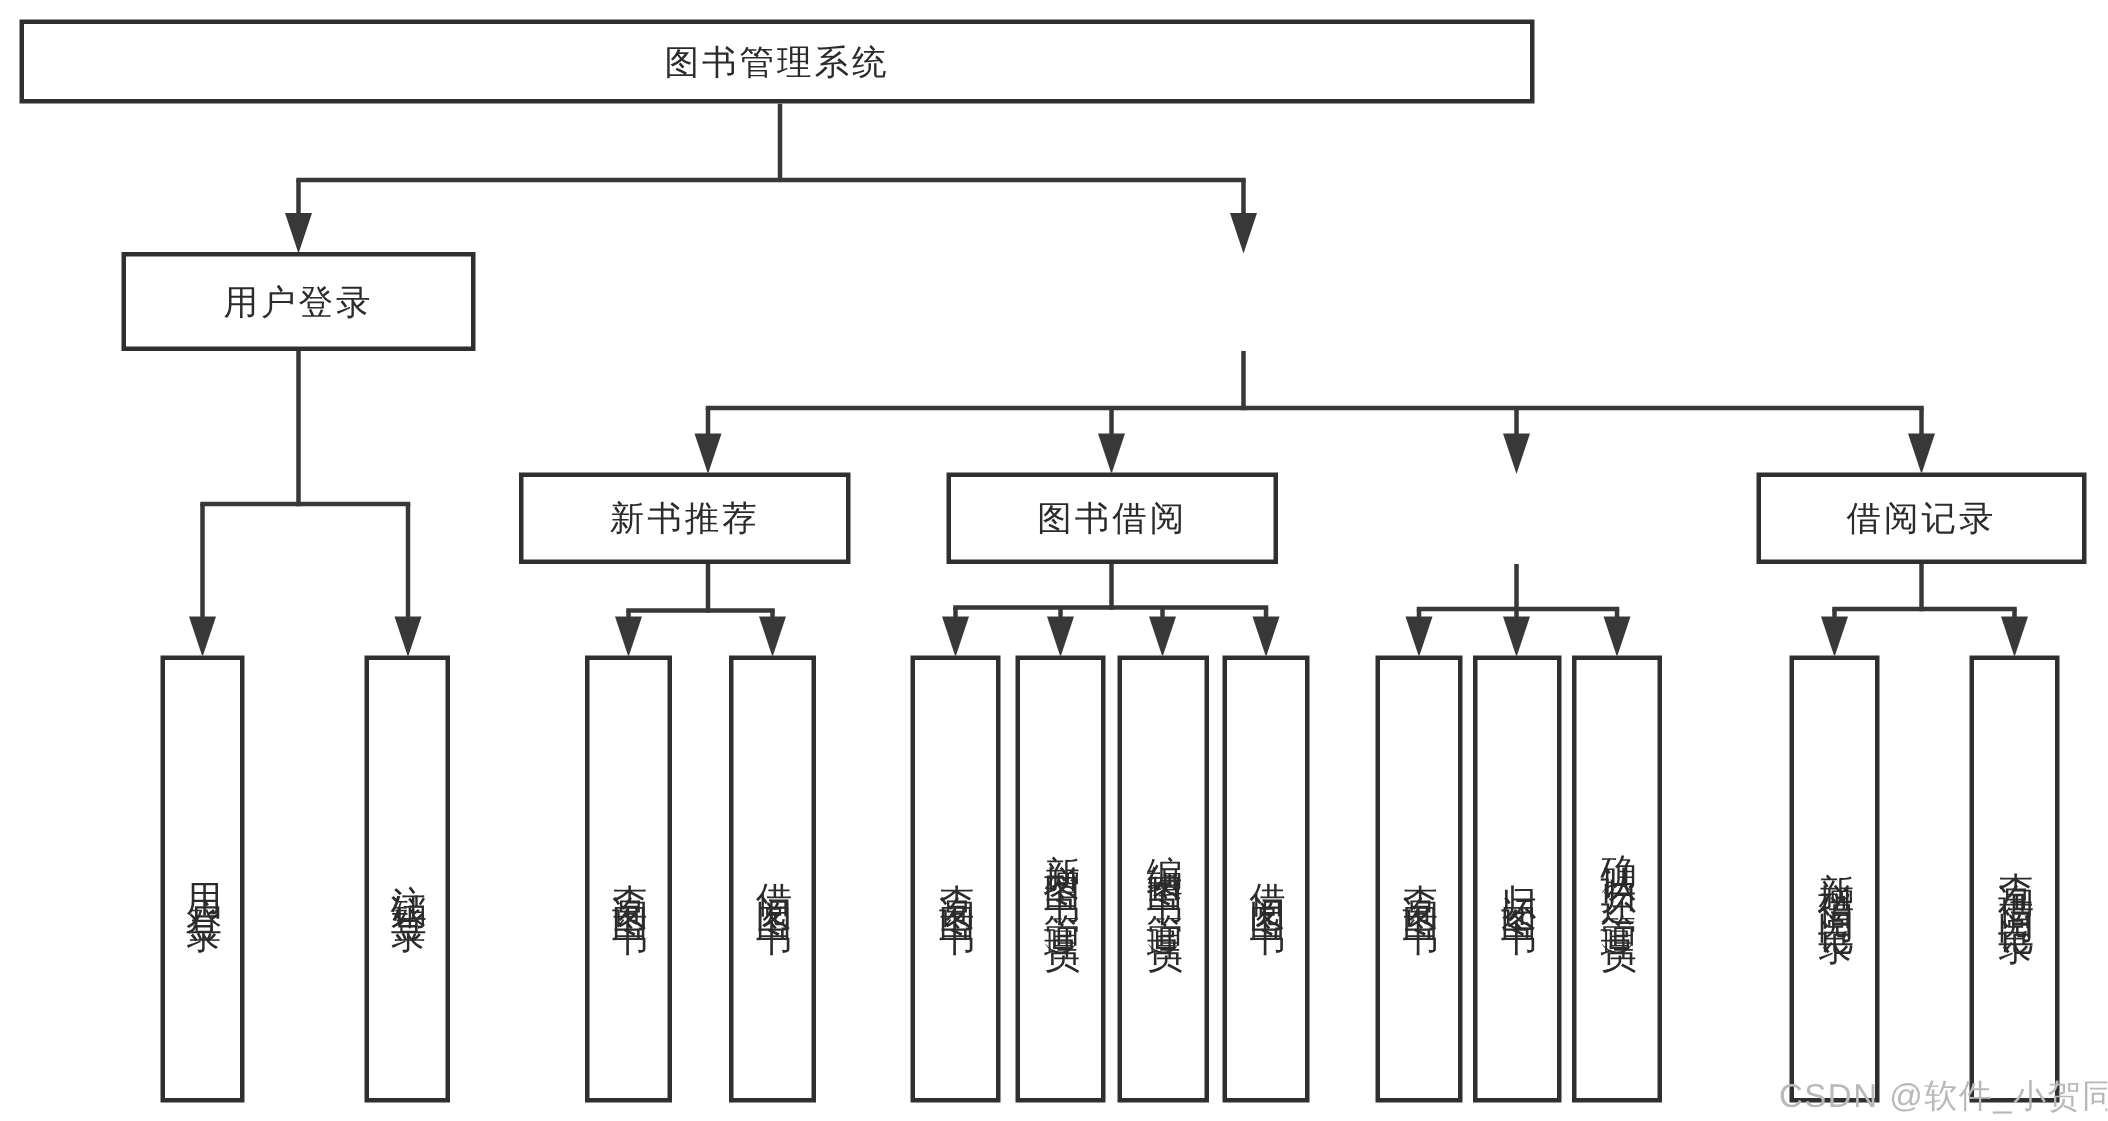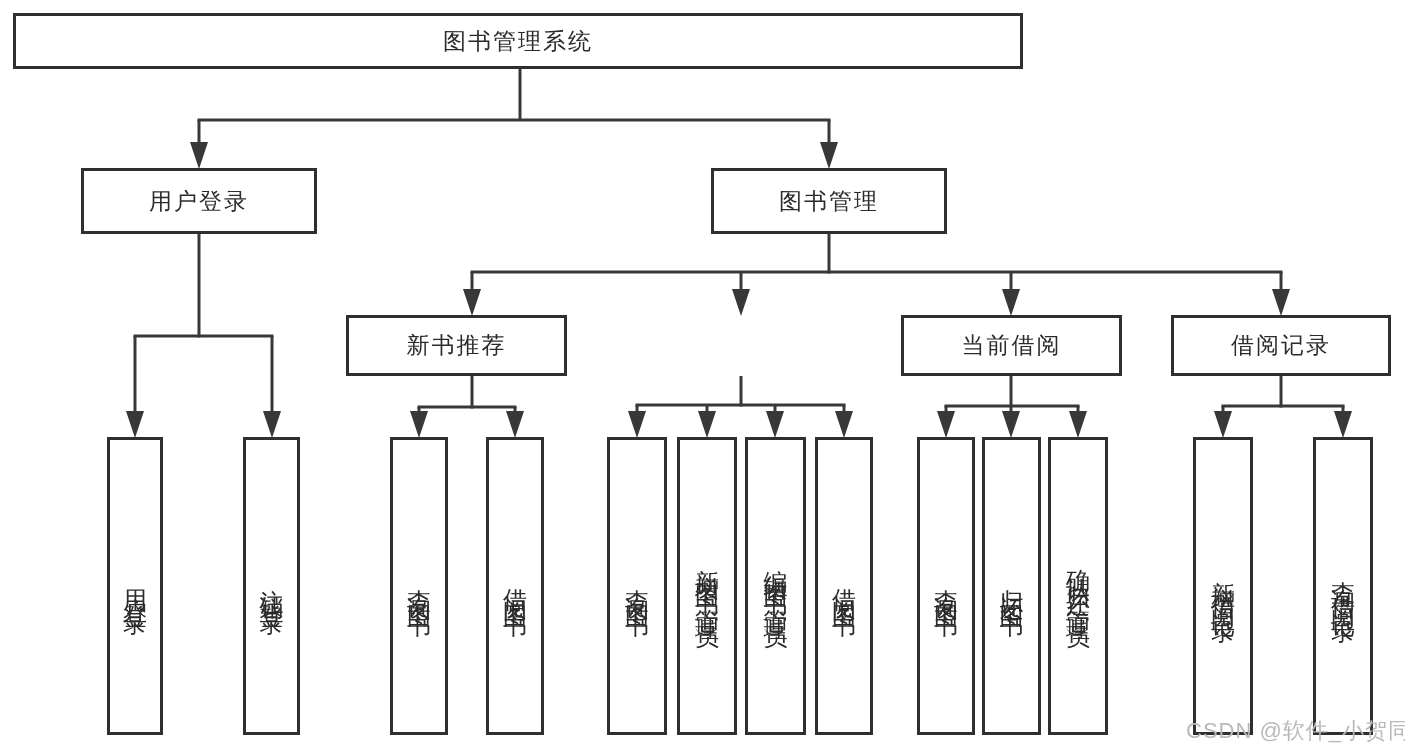--- a/index.html
+++ b/index.html
@@ -158,29 +158,26 @@
     </g>
   </svg>
 
   <div class="box n-root">
     <span class="label-h">图书管理系统</span>
   </div>
 
   <div class="box n-l2a">
     <span class="label-h">用户登录</span>
   </div>
-  <div class="box n-l2b">
-    <span class="label-h">图书管理</span>
-  </div>
 
   <div class="box n-l3a">
     <span class="label-h">新书推荐</span>
   </div>
-  <div class="box n-l3c">
-    <span class="label-h">当前借阅</span>
+  <div class="box n-l3b">
+    <span class="label-h">图书借阅</span>
   </div>
   <div class="box n-l3d">
     <span class="label-h">借阅记录</span>
   </div>
 
   <div class="box leaf n-a1">
     <span class="label-v">用户登录</span>
   </div>
   <div class="box leaf n-a2">
     <span class="label-v">注销登录</span>

